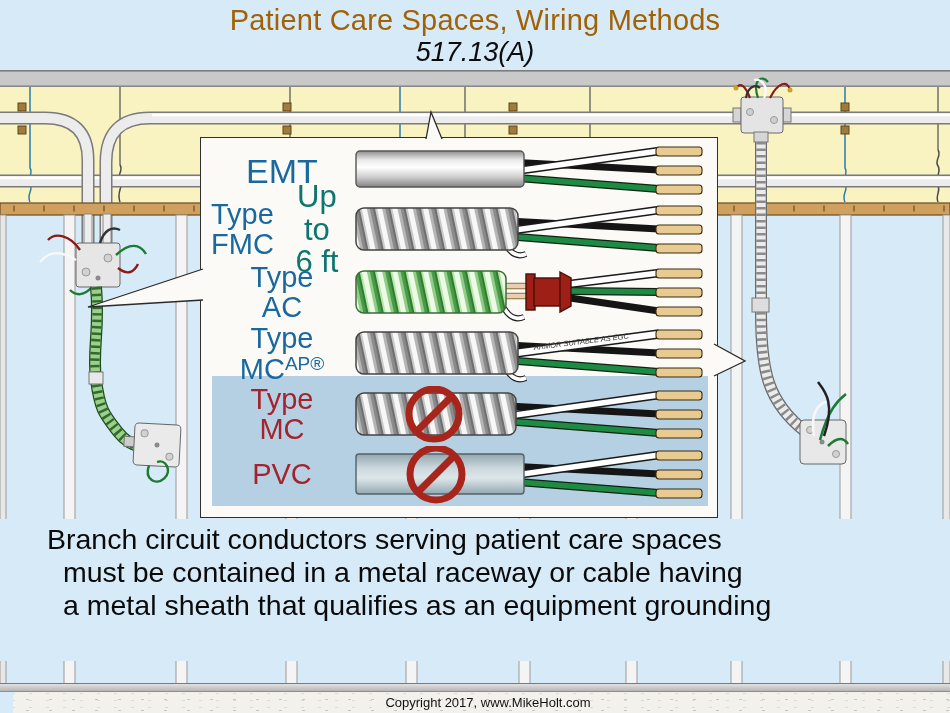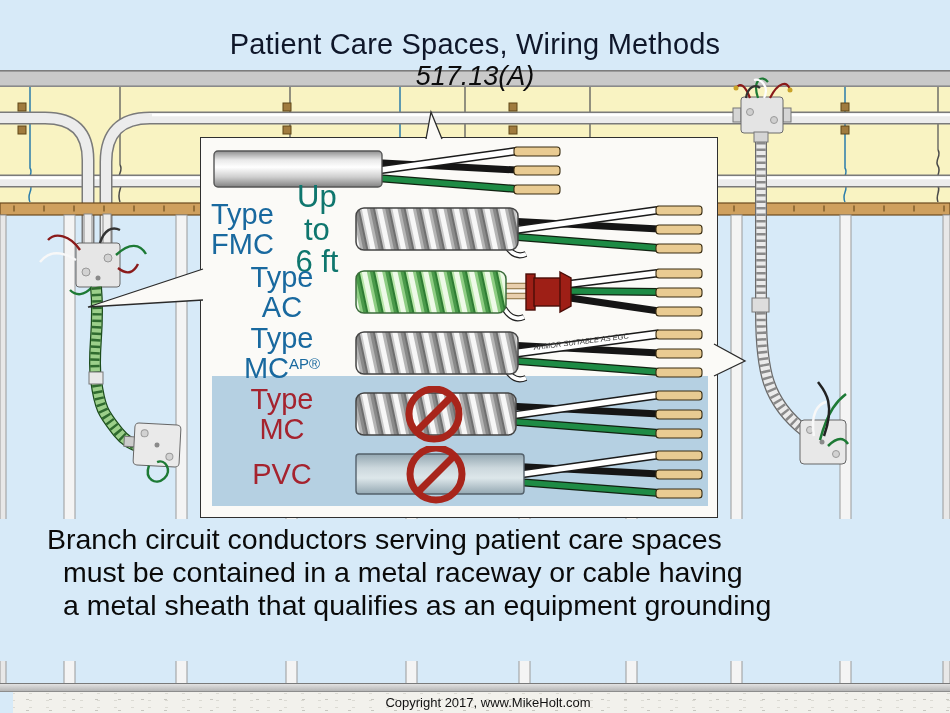--- a/index.html
+++ b/index.html
@@ -5,34 +5,34 @@
   :root{
     --bg:#d7eaf8; --yellow:#f9f3c2; --slab:#c9c9c9; --wood:#cfa05e;
     --panel_bg:#fbfaf7; --label_blue:#19699f; --label_red:#a5232e;
     --prohibit_red:#a8251b; --box_blue:#b5d0e2; --wire_green:#1e8b45;
     --wire_tan:#e9cb92; --floor:#f2f1ec;
   }
   html,body{margin:0;padding:0;}
   body{font-family:"Liberation Sans",sans-serif;background:#fff;}
   .page{position:relative;width:950px;height:713px;background:var(--bg);overflow:hidden;}
   .titleblock{position:absolute;left:0;top:4px;width:950px;text-align:center;z-index:30;}
-  .title1{font-size:29px;color:#0f172a;letter-spacing:.2px;margin-top:24px;}
+  .title1{font-size:29px;color:#a16207;letter-spacing:.2px;}
   .title2{font-size:27px;font-style:italic;color:#0c0c0c;margin-top:0px;}
   svg.scene{position:absolute;left:0;top:0;z-index:1;}
   .panel{position:absolute;left:200px;top:137px;width:518px;height:381px;
          background:var(--panel_bg);border:1.6px solid #2f2f2f;z-index:10;box-sizing:border-box;}
   .bluebox{position:absolute;left:11px;top:238px;width:496px;height:130px;background:var(--box_blue);}
   .row{position:absolute;left:10px;width:500px;display:flex;align-items:center;}
   .row svg{flex:0 0 358px;height:58px;}
   .lblzone{flex:0 0 142px;display:flex;align-items:center;justify-content:center;text-align:center;line-height:1.02;}
   .lbl{font-size:29px;}
   .lbl.big{font-size:34px;}
   .lbl.blue{color:var(--label_blue);}
   .lbl.red{color:var(--label_red);}
-  .sup{font-size:15px;vertical-align:9px;}
+  .sup{font-size:19px;vertical-align:9px;}
   .note{font-size:31px;color:#0f766e;margin-left:7px;line-height:1.05;}
   #row-emt{top:5px;height:56px;}
   #row-fmc{top:61px;height:62px;}
   #row-ac{top:123px;height:64px;}
   #row-mcap{top:187px;height:58px;}
   #row-mc{top:247px;height:60px;}
   #row-pvc{top:307px;height:60px;}
   svg.callouts{position:absolute;left:0;top:0;z-index:20;pointer-events:none;}
   .caption{position:absolute;left:0;top:519px;width:950px;height:142px;background:var(--bg);z-index:15;}
   .caption .cline{margin-left:63px;font-size:28.5px;line-height:33px;color:#0a0a0a;}
@@ -259,20 +259,23 @@
 
   <header class="titleblock">
     <div class="title1">Patient Care Spaces, Wiring Methods</div>
     <div class="title2">517.13(A)</div>
   </header>
 
   <div class="panel">
     <div class="bluebox"></div>
 
     <div class="row" id="row-emt">
+      <div class="lblzone">
+          <div class="lbl blue big">EMT</div>
+        </div>
       <svg viewBox="0 0 352 58">
         <path d="M150,20 L303,28" stroke="#151515" stroke-width="7" fill="none"></path>
         <path d="M152,30 L303,9" stroke="#1a1a1a" stroke-width="8.5" fill="none"></path>
         <path d="M152,30 L303,9" stroke="#ffffff" stroke-width="5.5" fill="none"></path>
         <path d="M150,35 L303,47" stroke="#112211" stroke-width="8" fill="none"></path>
         <path d="M150,35 L303,47" stroke="#1e8b45" stroke-width="5.5" fill="none"></path>
         <rect x="0" y="9" width="168" height="36" rx="4" fill="url(#tubeGray)" stroke="#555" stroke-width="1.4"></rect>
         <g fill="#e9cb92" stroke="#3a2d12" stroke-width="1.1">
           <rect x="300" y="5" width="46" height="9" rx="3"></rect>
           <rect x="300" y="24" width="46" height="9" rx="3"></rect>

